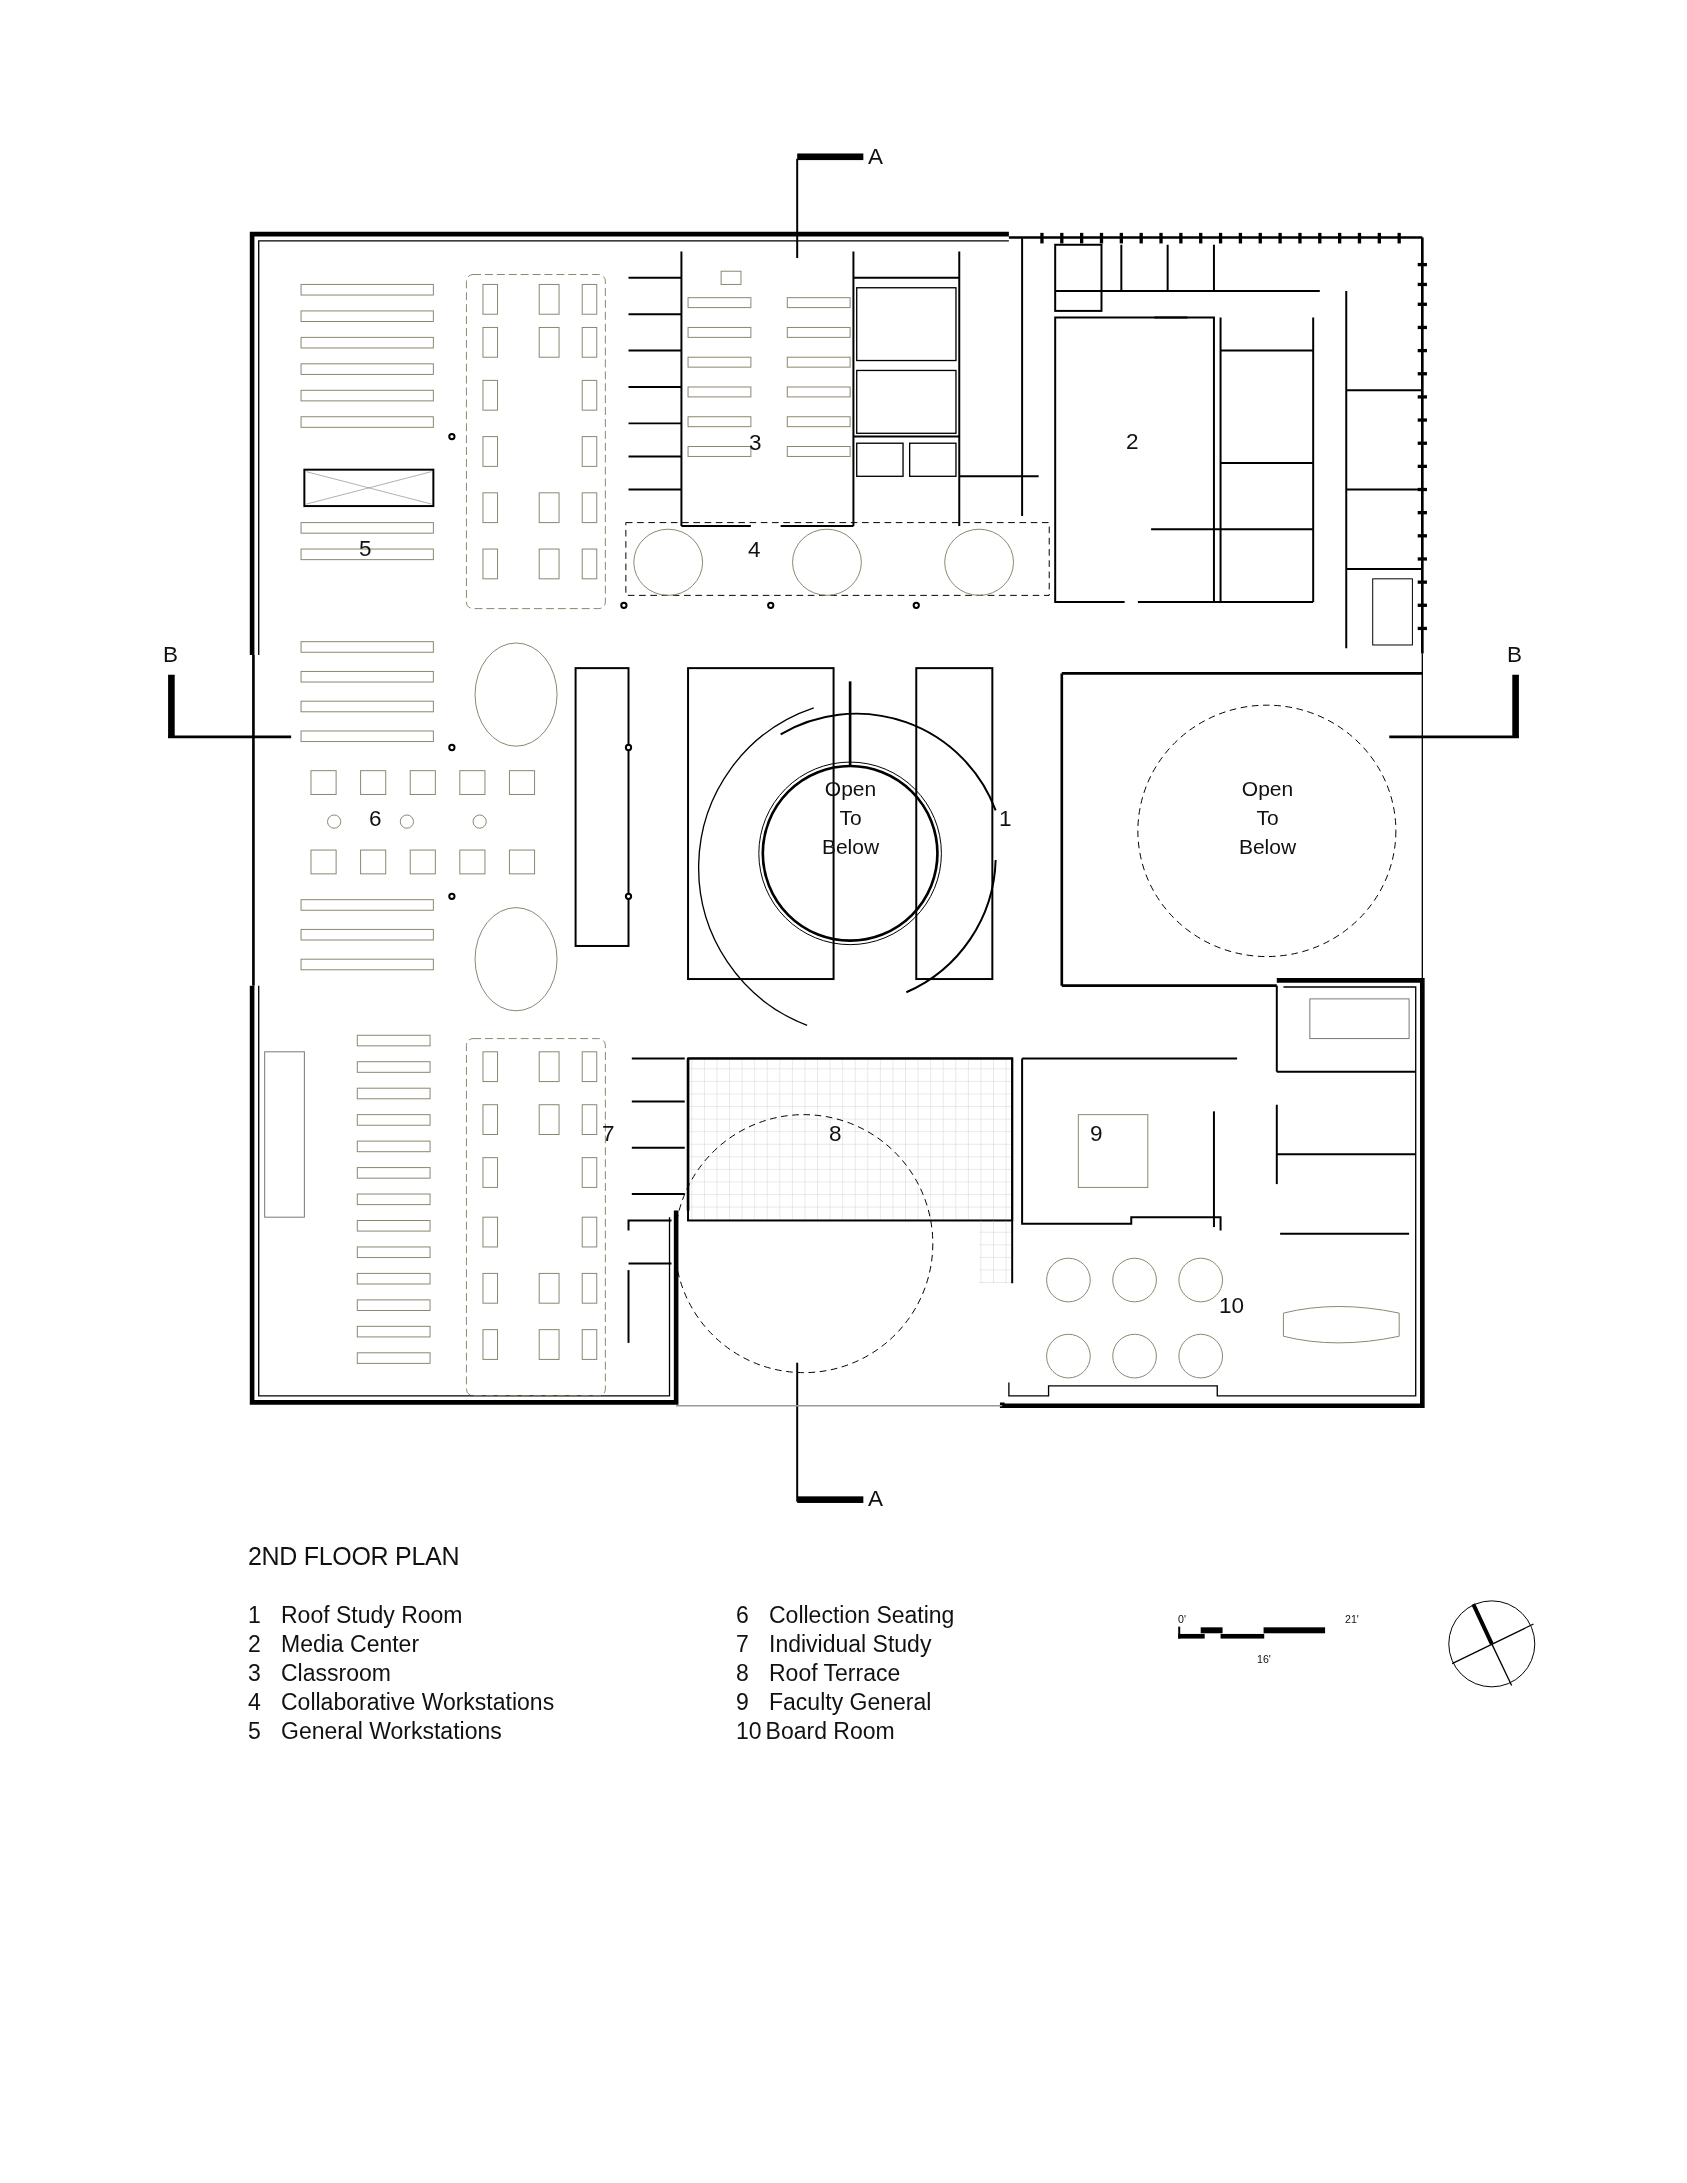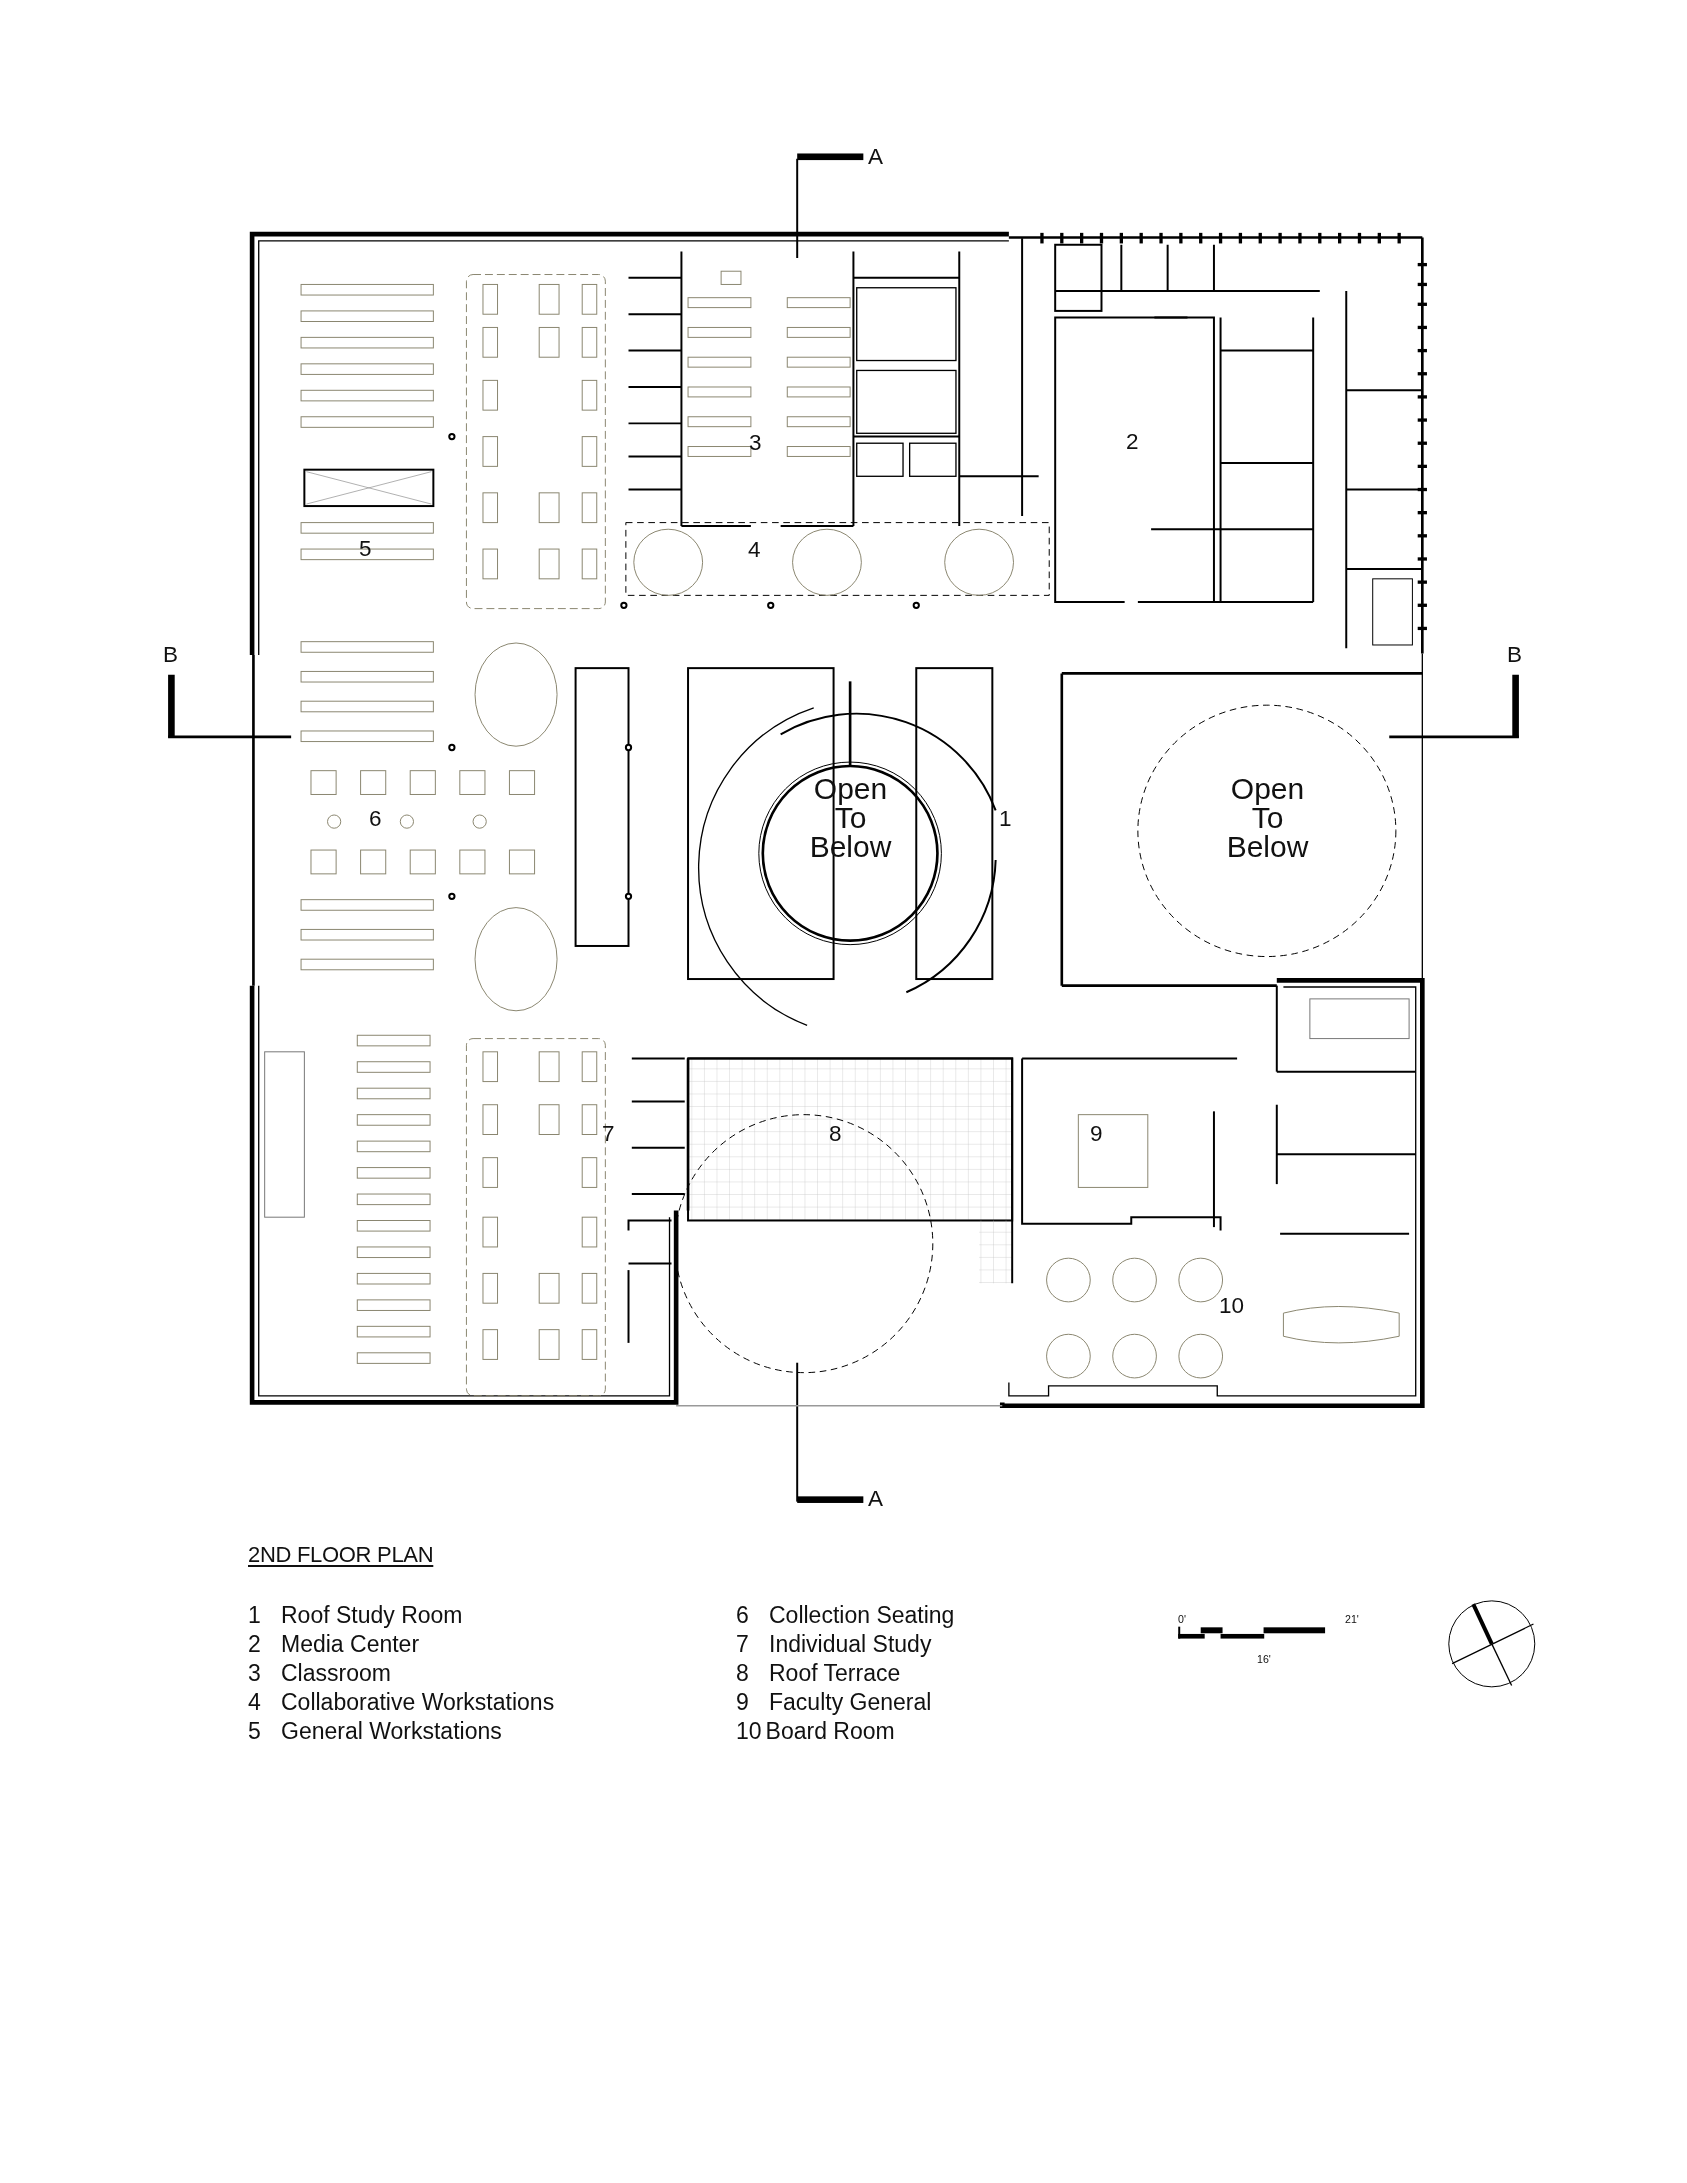--- a/index.html
+++ b/index.html
@@ -1,22 +1,22 @@
 <!DOCTYPE html>
 <html style="font-size:10.6px"><head>
 <meta charset="utf-8">
 <style>
   html, body { margin:0; padding:0; background:#ffffff; }
   body { width:1687px; height:2183px; position:relative; overflow:hidden; font-family:"Liberation Sans", sans-serif; color:#111; }
   #plan { position:absolute; left:0; top:0; }
   .lbl { position:absolute; font-family:"Liberation Sans", sans-serif; color:#111; white-space:nowrap; }
   .room-num { font-size:22.5px; }
-  .otb { font-size:30px; text-align:center; line-height:29px; }
+  .otb { font-size:21px; text-align:center; line-height:29px; }
   .sec { font-size:22.5px; }
-  #legend-title { position:absolute; left:248px; top:1542px; font-size:22px; text-decoration:underline; text-underline-offset:2.6px; letter-spacing:-0.3px;text-align:center; }
+  #legend-title { position:absolute; left:248px; top:1542px; font-size:25px; text-underline-offset:2.6px; letter-spacing:-0.3px;text-align:center; }
   .legend-col { position:absolute; top:1601px; }
   .legend-item { font-size:23px; height:29px; line-height:29px; display:flex; }
   .legend-item .n { width:33px; display:inline-block; }
   .scale-lbl { position:absolute; font-size:10.6px; }
 </style>
 </head>
 <body>
 
 <svg id="plan" width="1687" height="2183" viewBox="0 0 2550 3300" xmlns="http://www.w3.org/2000/svg">
   <defs>

